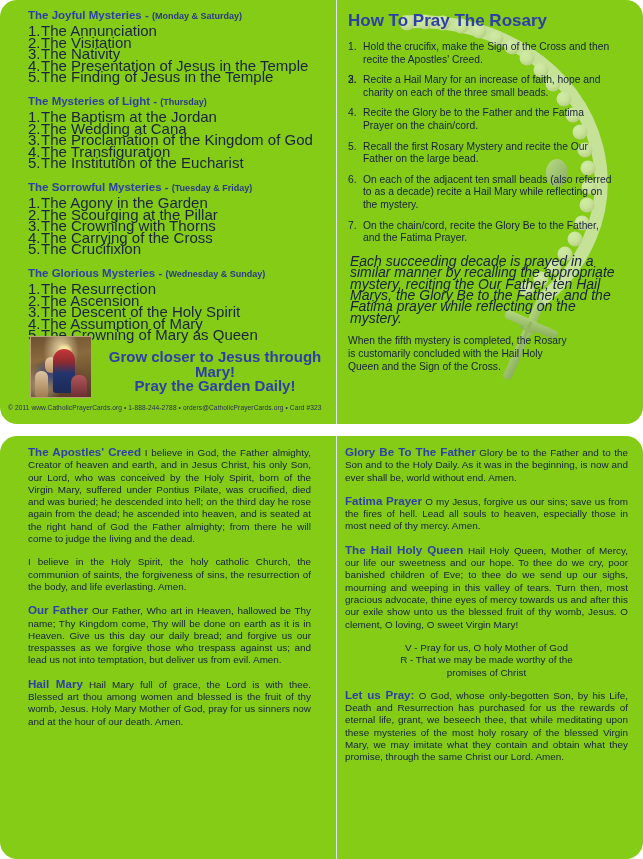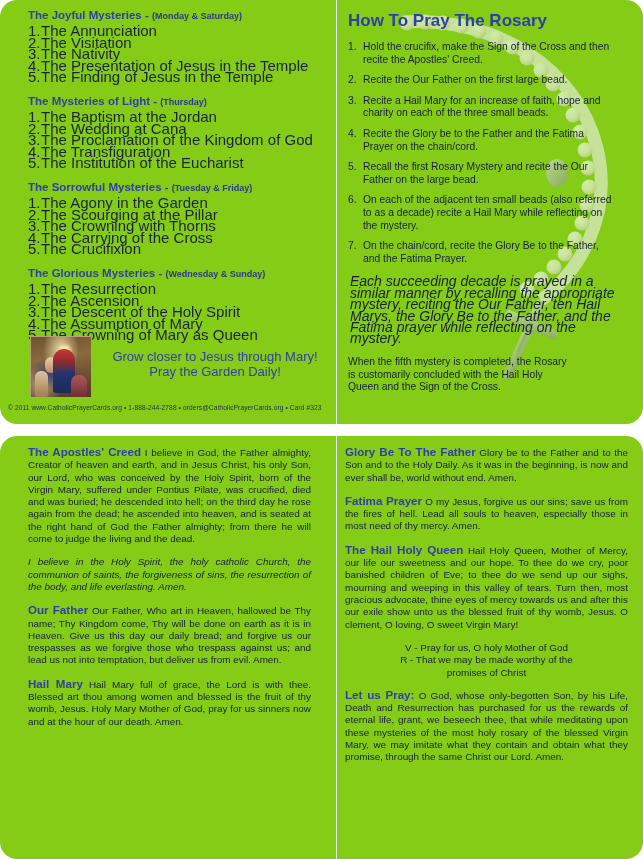--- a/index.html
+++ b/index.html
@@ -110,22 +110,22 @@
     width: 13px; height: 26px; border-radius: 6px 6px 2px 2px;
     background: linear-gradient(180deg, #ddc49e 0%, #a07c52 100%);
   }
   #promo-text {
     position: absolute;
     left: 70px; top: 14px;
     width: 230px;
     text-align: center;
   }
   #promo-text div {
-    font-size: 13px;
-    font-weight: normal;
+    font-size: 15px;
+    font-weight: bold;
     color: #2e3fa8;
     line-height: 14.5px;
   }
 
   
   #copyright {
     position: absolute;
     left: 8px; top: 404px;
     width: 420px;
     font-size: 6.6px;
@@ -194,21 +194,21 @@
     font-size: 9.9px;
     line-height: 12.3px;
     color: #16203b;
     text-align: justify;
   }
   .prayer .title {
     font-size: 11.6px;
     font-weight: bold;
     color: #2e3fa8;
   }
-  .prayer.cont { text-align: justify; font-style: italic; }
+  .prayer.cont { text-align: justify; }
   .versicles {
     margin: 9px 0 9px 0;
     font-size: 9.9px;
     line-height: 12.6px;
     color: #16203b;
     text-align: center;
   }
   .versicles .vline { display: block; text-align: center; }
 </style>
 </head>
@@ -324,21 +324,21 @@
         <g opacity="0.5" transform="translate(196,292) rotate(24)">
           <rect x="-4" y="0" width="9" height="86" rx="3" fill="url(#mt)"></rect>
           <rect x="-27" y="22" width="56" height="9" rx="3" fill="url(#mt)"></rect>
           <path d="M0 24 l0 34 M-9 33 l18 0" stroke="#9a9ca8" stroke-width="3" fill="none" opacity=".8"></path>
         </g>
       </svg>
 
       <div id="howto-title">How To Pray The Rosary</div>
       <ol id="steps">
           <li><span class="num">1.</span><span>Hold the crucifix, make the Sign of the Cross and then recite the Apostles' Creed.</span></li>
-          <li><span class="num">2.</span><span>Recite the Our Father on the first large bead.</span></li>
+          <li><span class="num">2.</span></li>
           <li><span class="num">3.</span><span>Recite a Hail Mary for an increase of faith, hope and charity on each of the three small beads.</span></li>
           <li><span class="num">4.</span><span>Recite the Glory be to the Father and the Fatima Prayer on the chain/cord.</span></li>
           <li><span class="num">5.</span><span>Recall the first Rosary Mystery and recite the Our Father on the large bead.</span></li>
           <li><span class="num">6.</span><span>On each of the adjacent ten small beads (also referred to as a decade) recite a Hail Mary while reflecting on the mystery.</span></li>
           <li><span class="num">7.</span><span>On the chain/cord, recite the Glory Be to the Father, and the Fatima Prayer.</span></li>
         </ol>
       <div id="note-italic">Each succeeding decade is prayed in a similar manner by recalling the appropriate mystery, reciting the Our Father, ten Hail Marys, the Glory Be to the Father, and the Fatima prayer while reflecting on the mystery.</div>
       <div id="note-final">When the fifth mystery is completed, the Rosary is customarily concluded with the Hail Holy Queen and the Sign of the Cross.</div>
     </div>
   </div>

